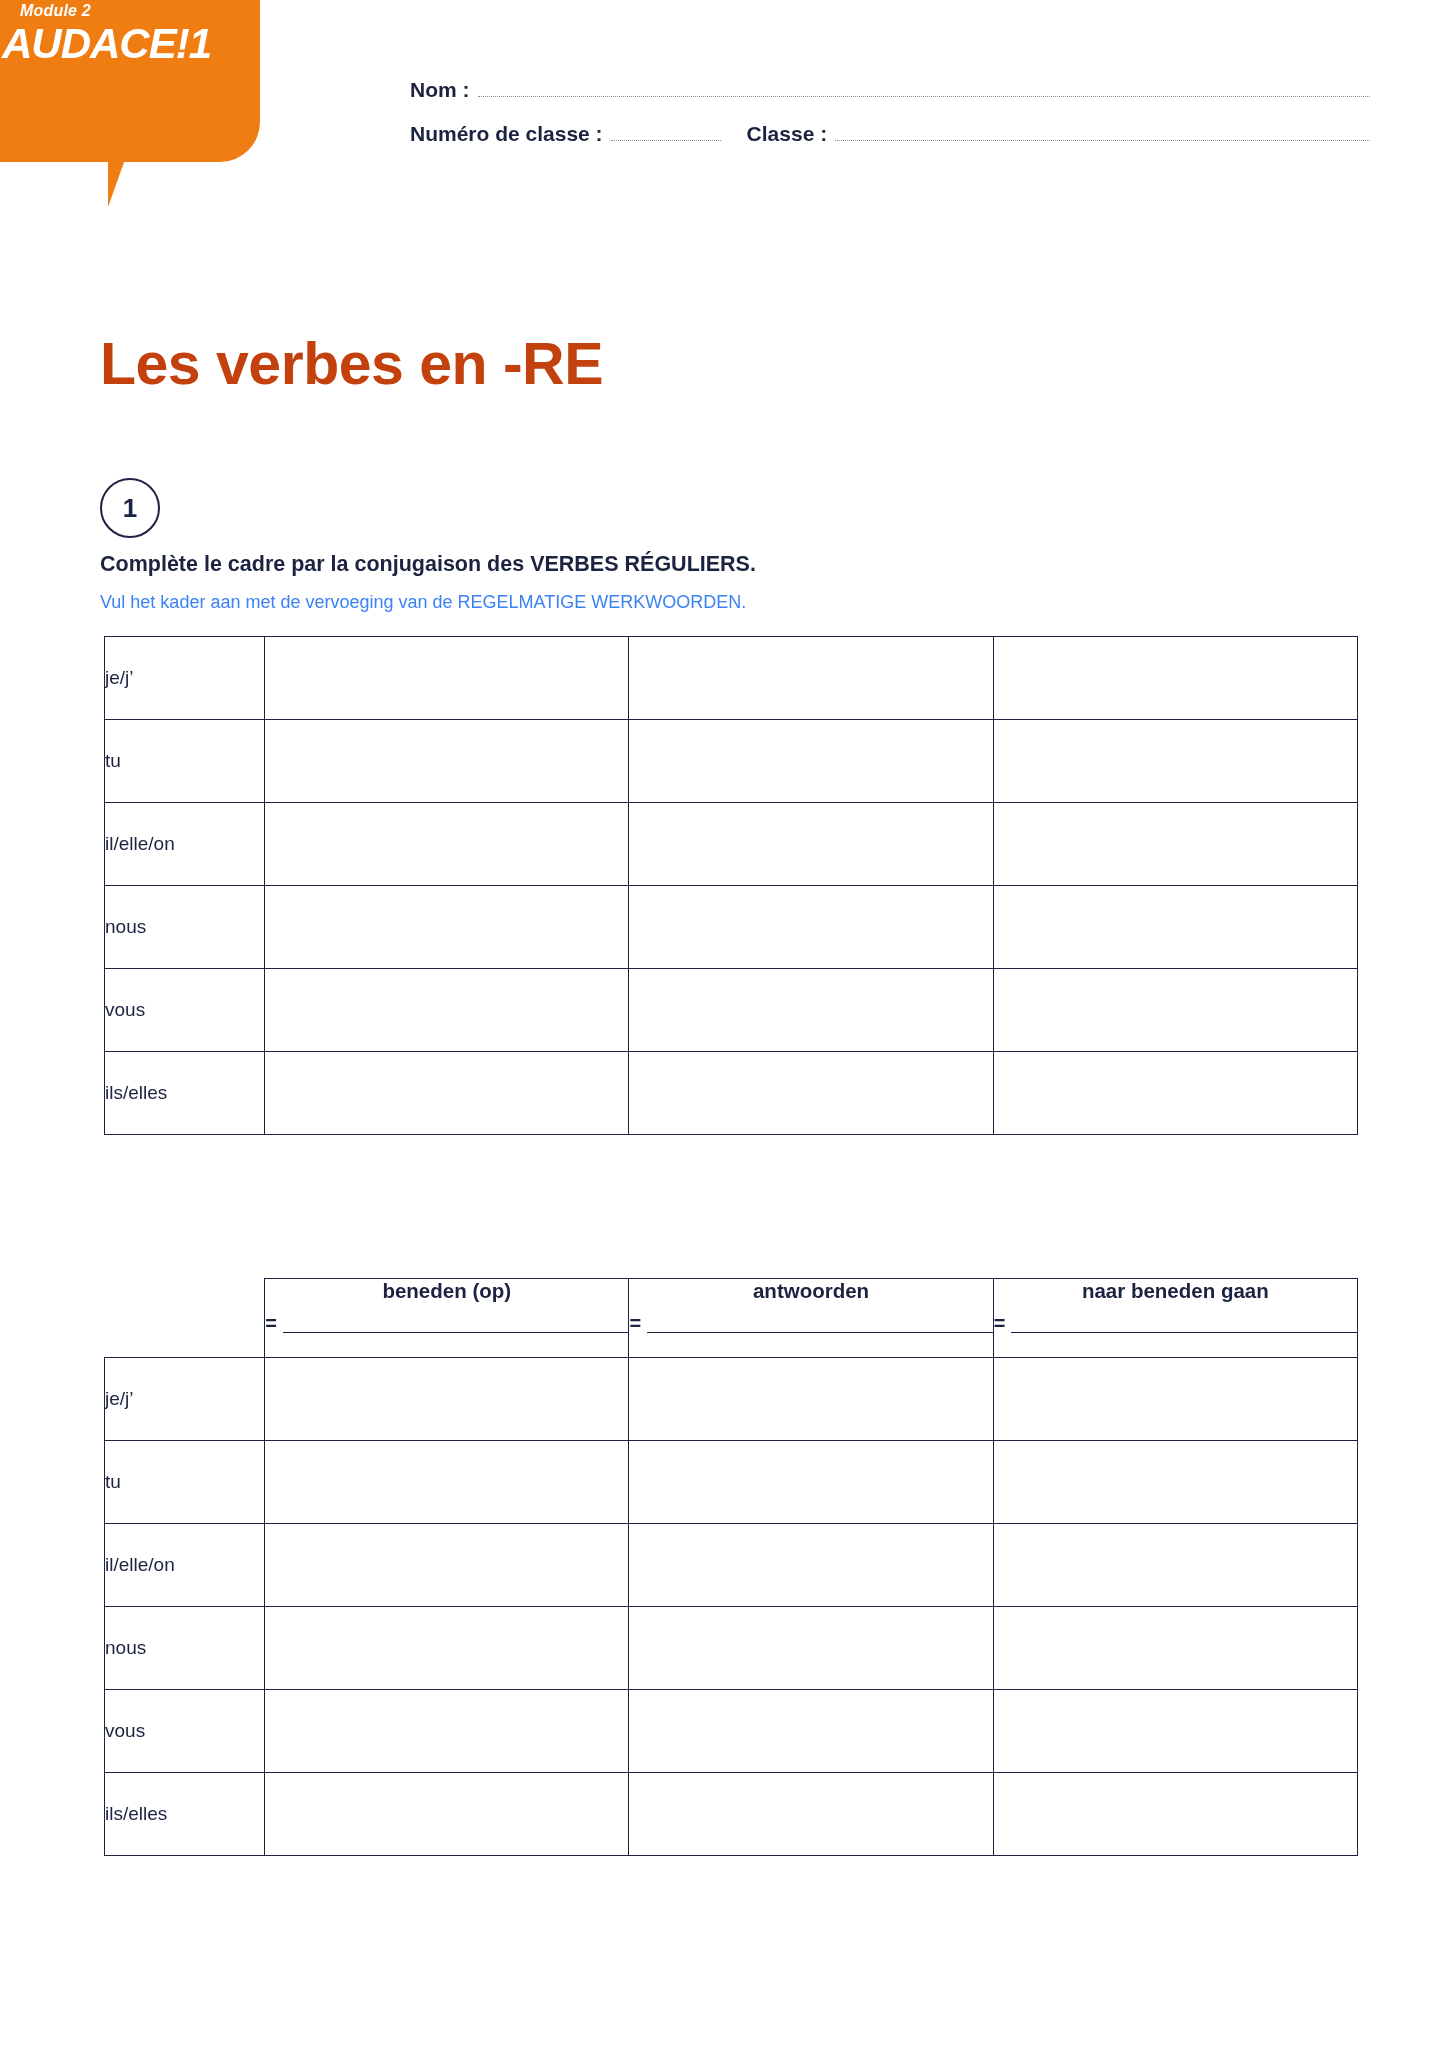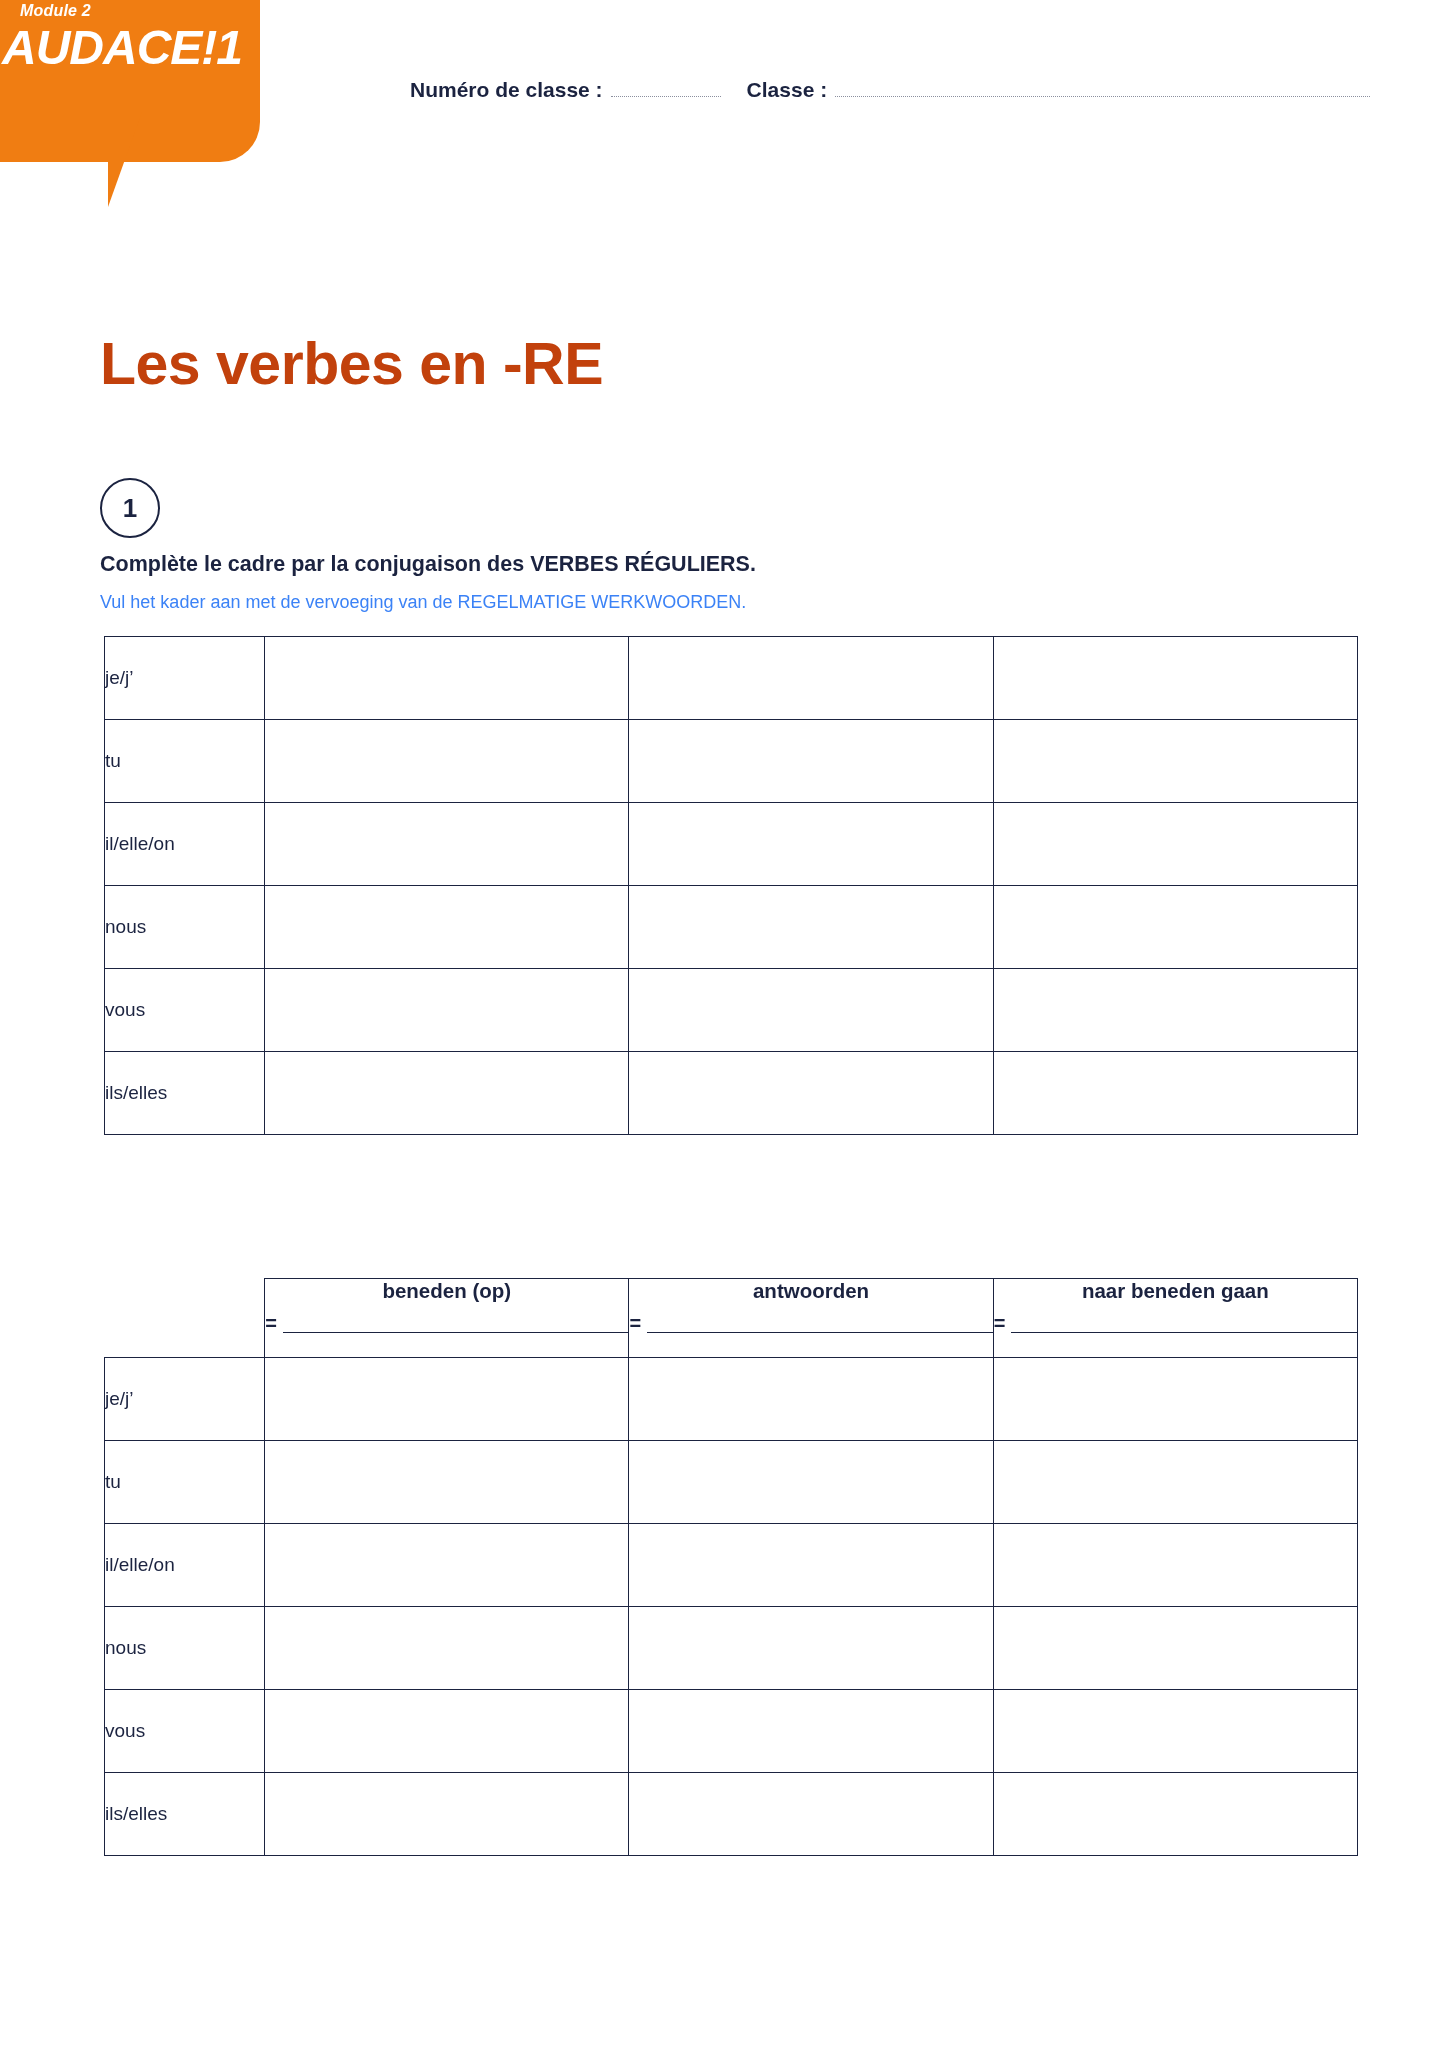--- a/index.html
+++ b/index.html
@@ -43,21 +43,21 @@
     font-size: 16px;
     font-weight: bold;
     font-style: italic;
     letter-spacing: .2px;
   }
   .logo-title {
     position: absolute;
     left: 42px;
     top: 58px;
     color: #ffffff;
-    font-size: 48px;
+    font-size: 42px;
     font-weight: bold;
     font-style: italic;
     letter-spacing: -1px;
     white-space: nowrap;
   }
 
   
   .ident {
     position: absolute;
     left: 410px;
@@ -198,20 +198,24 @@
 </head>
 <body>
 
 <div class="logo-bubble">
   <div class="logo-tail"></div>
   <div class="logo-module">Module 2</div>
   <div class="logo-title">AUDACE!1</div>
 </div>
 
 <div class="ident">
+  <div class="ident-row">
+    <span class="ident-label">Nom :</span>
+    <span class="dotline grow"></span>
+  </div>
   <div class="ident-row">
     <span class="ident-label">Numéro de classe :</span>
     <span class="dotline short"></span>
     <span class="ident-label">Classe :</span>
     <span class="dotline grow"></span>
   </div>
 </div>
 
 <div class="page-title">Les verbes en -RE</div>
 

